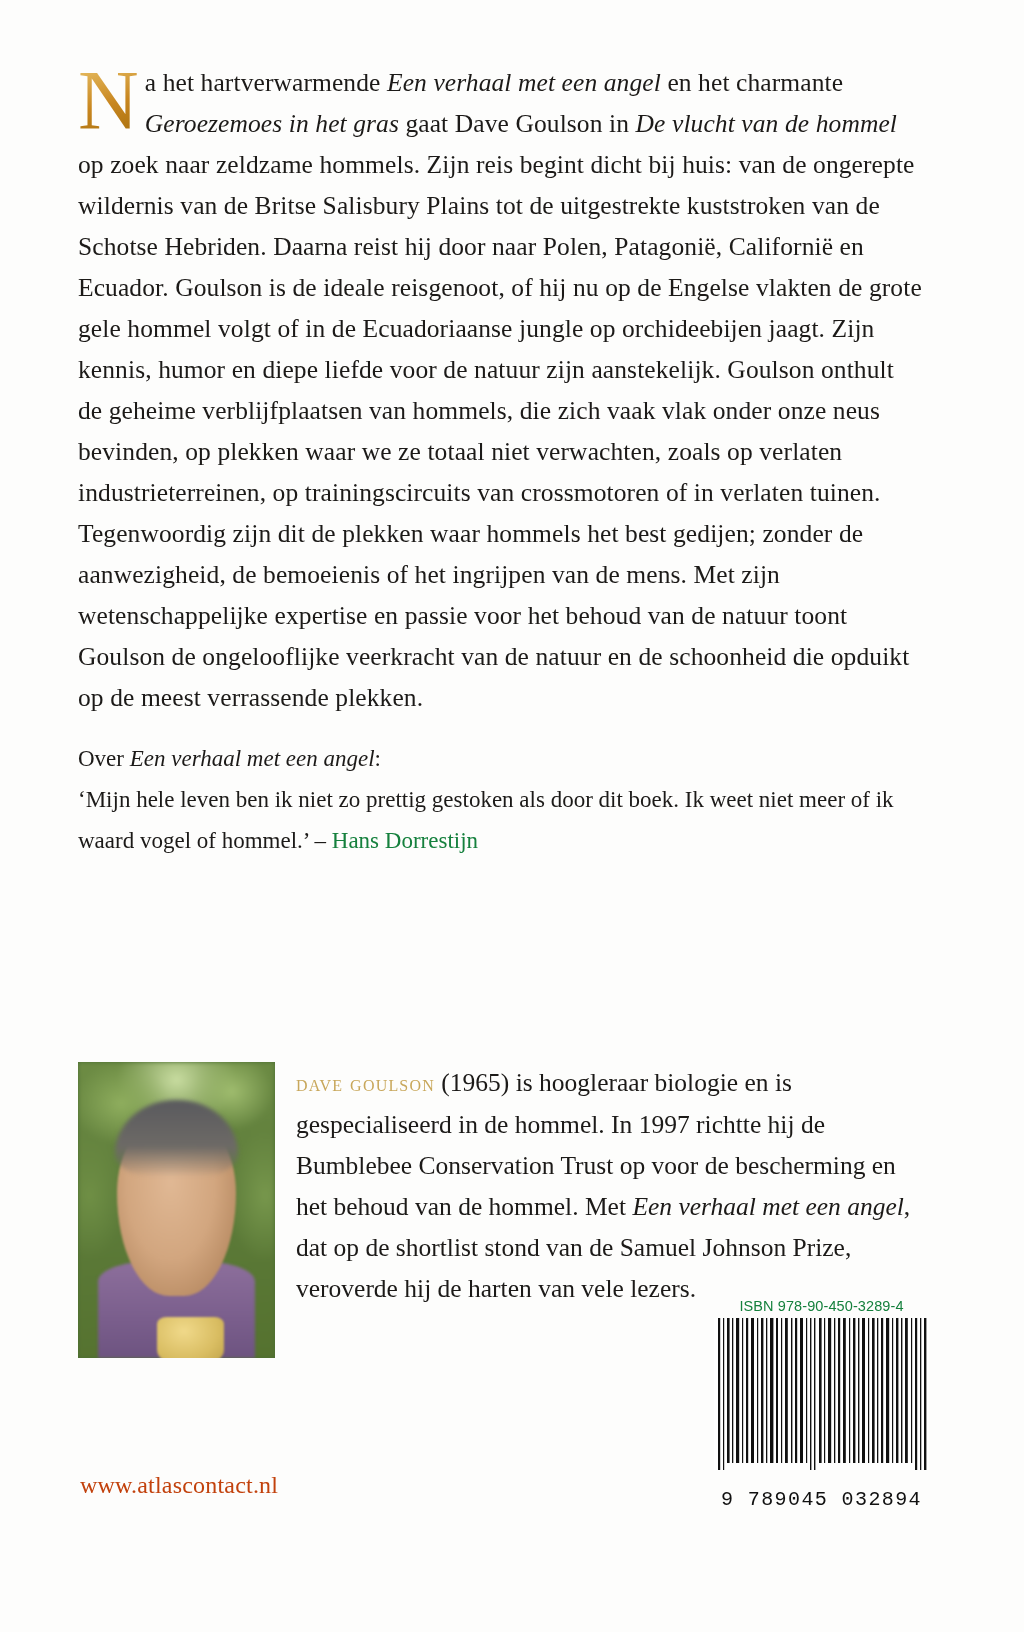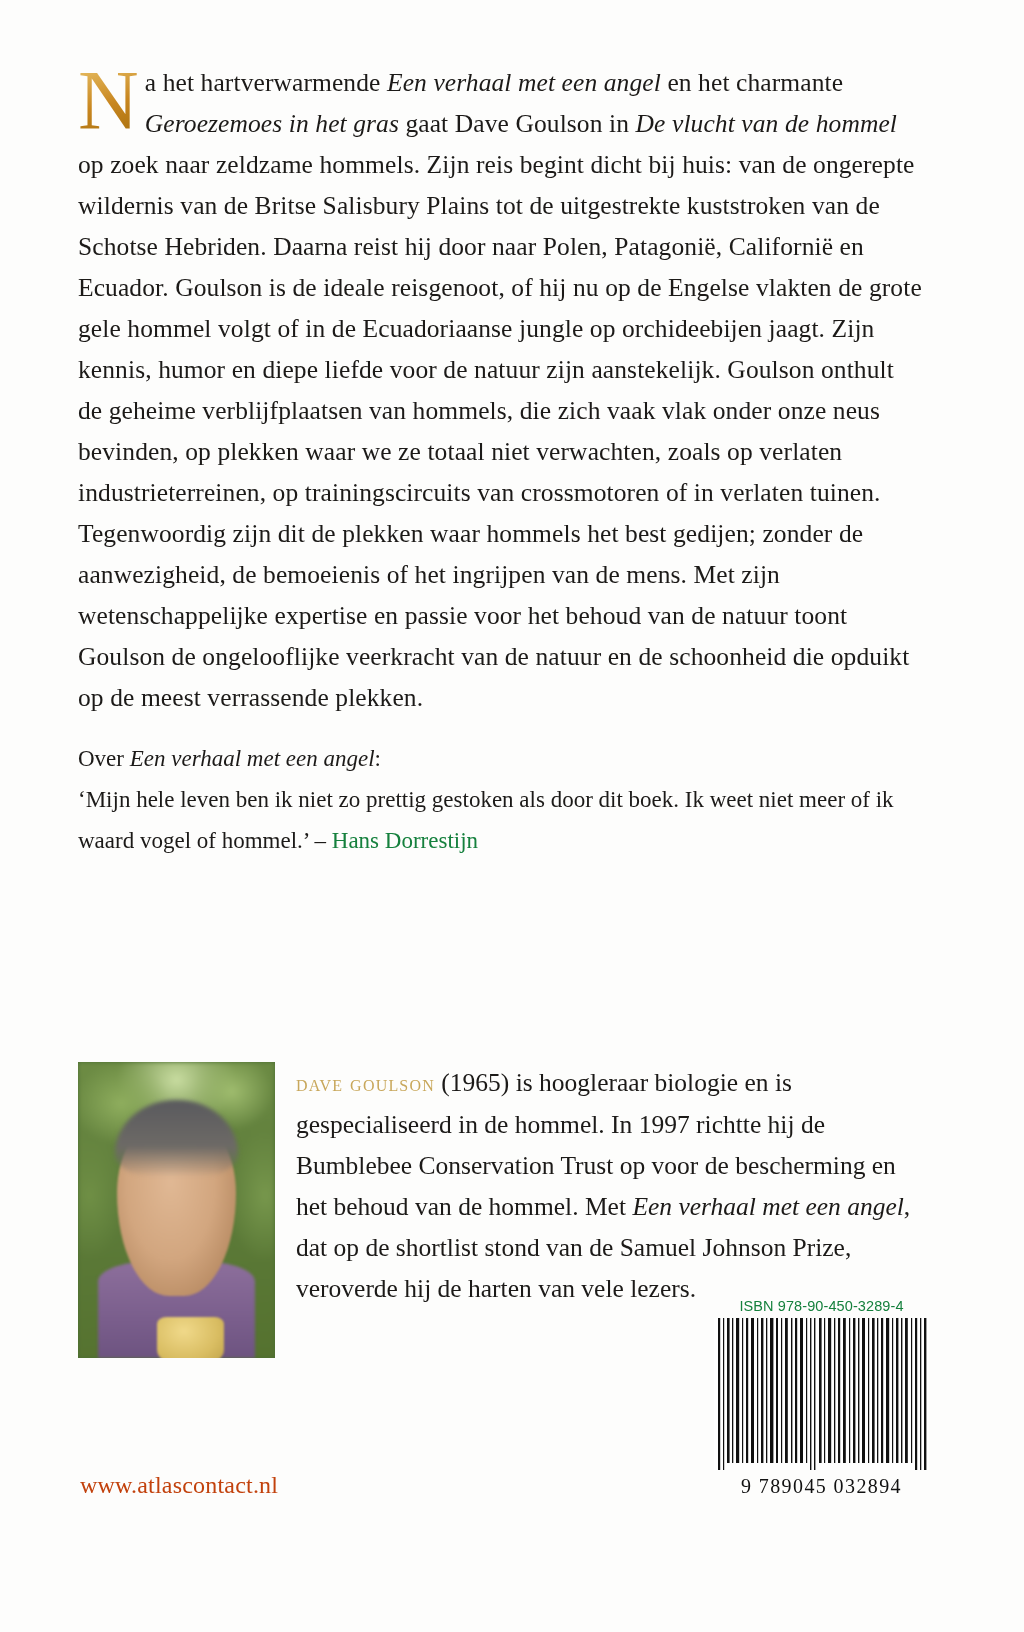--- a/index.html
+++ b/index.html
@@ -163,25 +163,25 @@
     color: #15803d;
     margin-bottom: 4px;
     white-space: nowrap;
   }
   .barcode {
     width: 100%;
     height: 152px;
     display: block;
   }
   .barcode-digits {
-    font-family: Liberation Serif, serif;
+    font-family: Liberation Mono, monospace;
     font-size: 20px;
     letter-spacing: 1.4px;
     color: #111;
-    margin-top: 5px;
+    margin-top: 18px;
     white-space: nowrap;
   }
 
   
   .publisher-url {
     position: absolute;
     left: 80px;
     top: 1472px;
     font-size: 24px;
     color: #c2410c;

